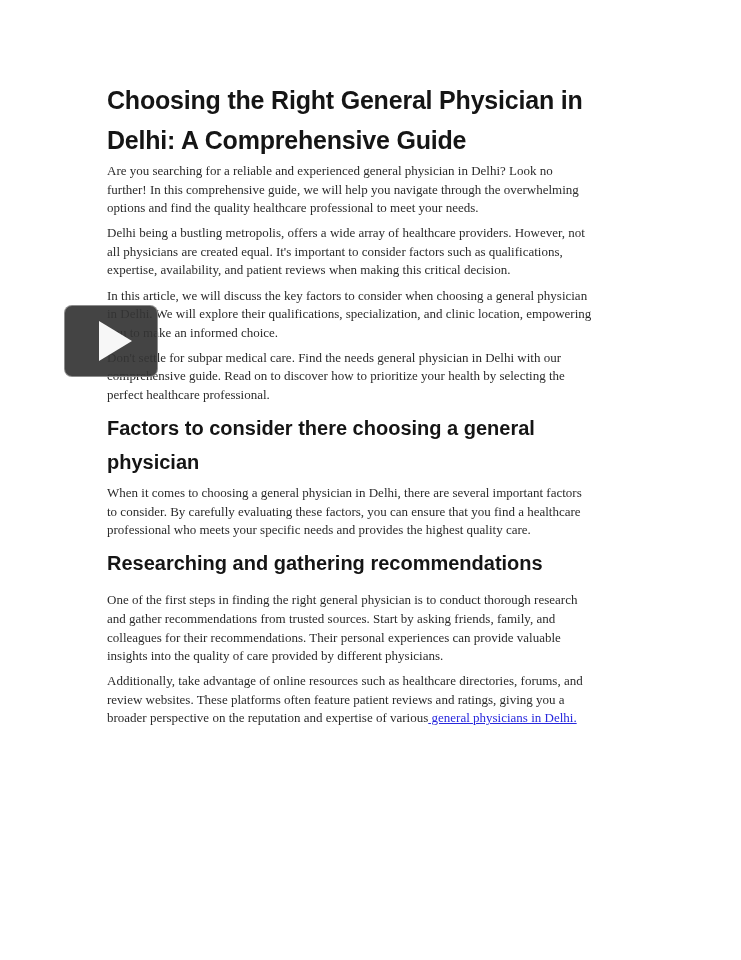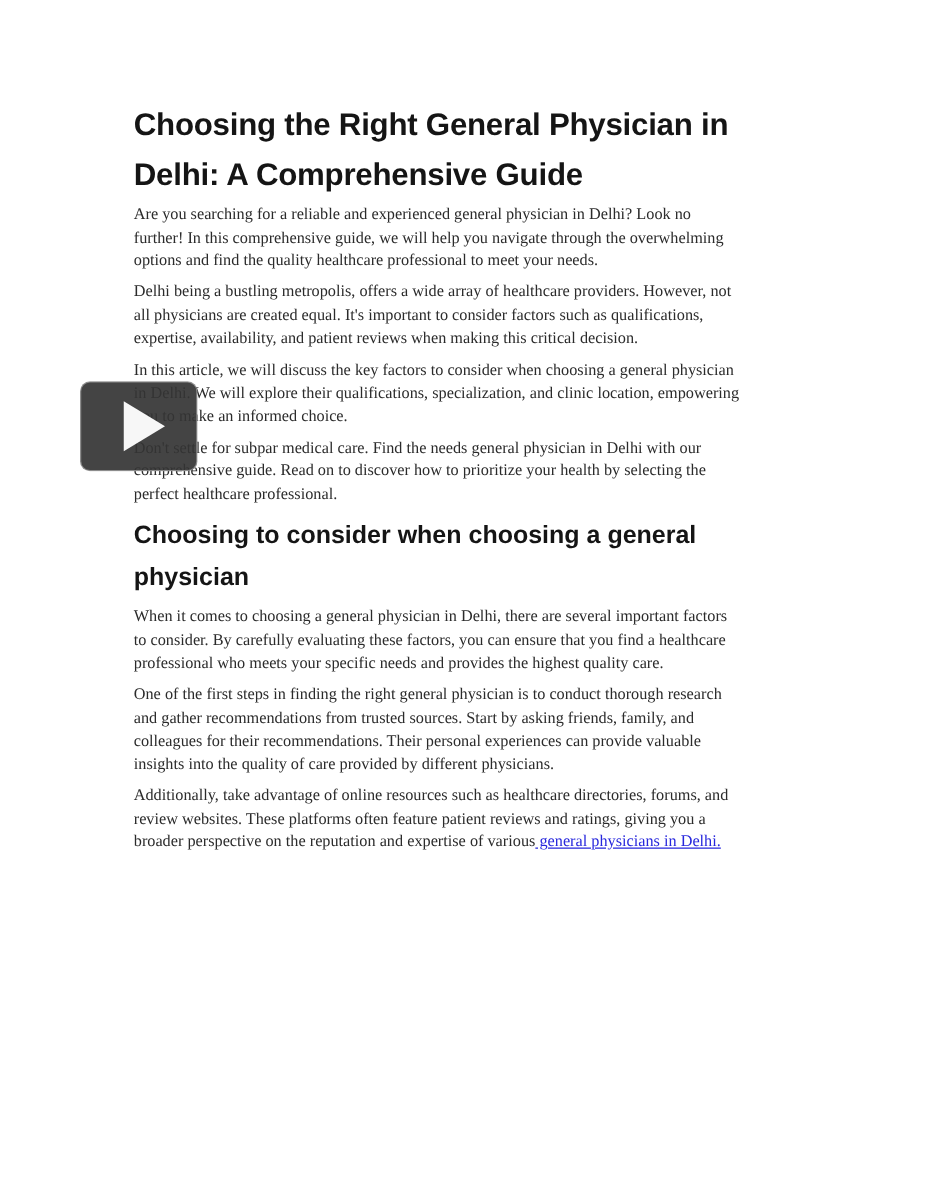--- a/index.html
+++ b/index.html
@@ -104,27 +104,28 @@
 expertise, availability, and patient reviews when making this critical decision.</p>
 
     <p class="body-par">In this article, we will discuss the key factors to consider when choosing a general physician
 in Delhi. We will explore their qualifications, specialization, and clinic location, empowering
 you to make an informed choice.</p>
 
     <p class="body-par">Don't settle for subpar medical care. Find the needs general physician in Delhi with our
 comprehensive guide. Read on to discover how to prioritize your health by selecting the
 perfect healthcare professional.</p>
 
-    <h2 class="doc-h2">Choosing to consider when choosing a general
+    <h2 class="doc-h2">Factors to consider there choosing a general
 physician</h2>
 
     <p class="body-par">When it comes to choosing a general physician in Delhi, there are several important factors
 to consider. By carefully evaluating these factors, you can ensure that you find a healthcare
 professional who meets your specific needs and provides the highest quality care.</p>
 
+    <h3 class="doc-h3">Researching and gathering recommendations</h3>
 
     <p class="body-par">One of the first steps in finding the right general physician is to conduct thorough research
 and gather recommendations from trusted sources. Start by asking friends, family, and
 colleagues for their recommendations. Their personal experiences can provide valuable
 insights into the quality of care provided by different physicians.</p>
 
     <p class="body-par"><span class="par-text">Additionally, take advantage of online resources such as healthcare directories, forums, and
 review websites. These platforms often feature patient reviews and ratings, giving you a
 broader perspective on the reputation and expertise of various</span><a class="doc-link" style="color: rgb(39, 39, 221);"> general physicians in Delhi.</a></p>
 

